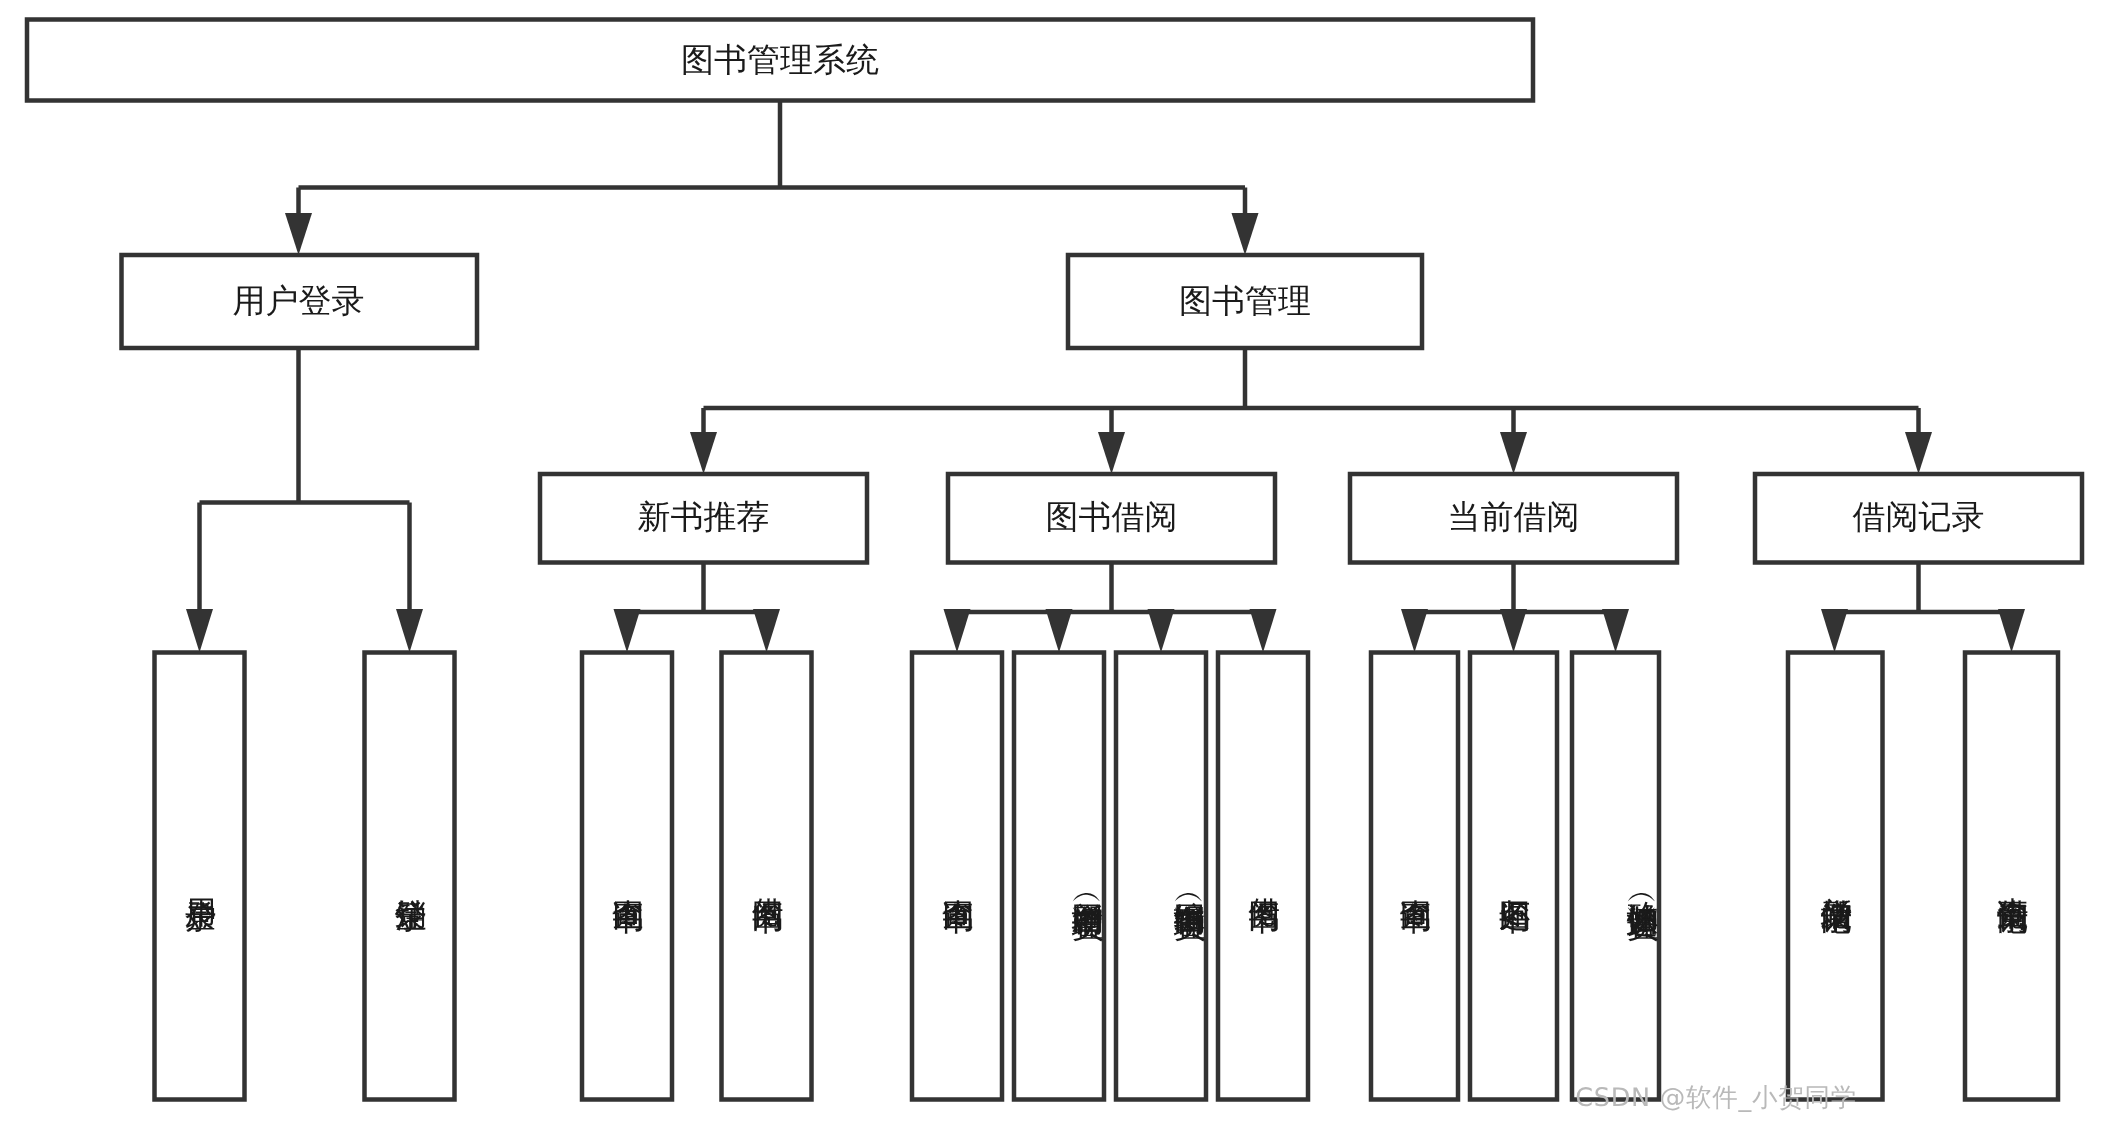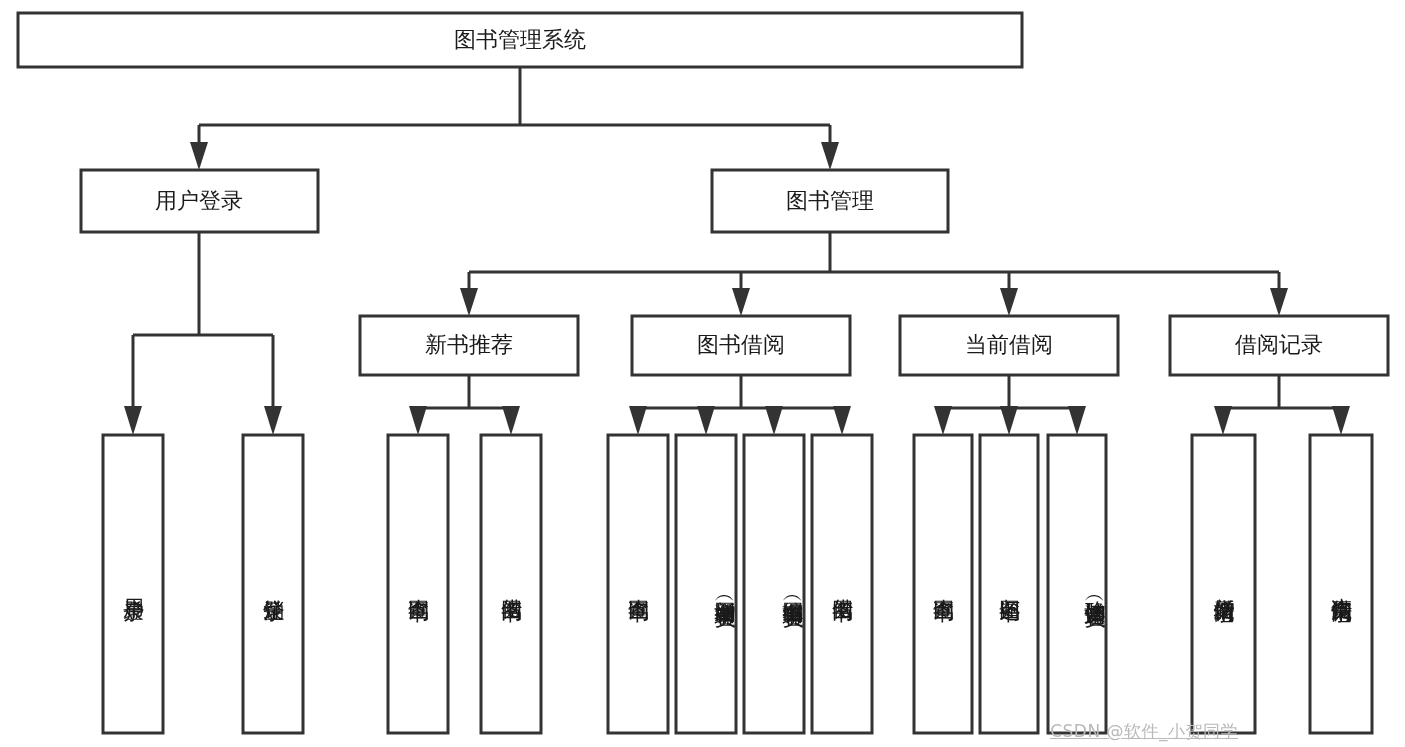--- a/index.html
+++ b/index.html
@@ -65,21 +65,20 @@
   }
   .watermark {
     position: absolute;
     right: 8px;
     bottom: 4px;
     font-family: "DejaVu Sans", "Liberation Sans", sans-serif;
     font-size: 17px;
     color: #b9b9b9;
     letter-spacing: 0.5px;
     white-space: nowrap;
-    text-decoration: underline;
   }
 </style>
 </head>
 <body>
 
 <div id="diagram-root">
 
   <svg class="flow" viewBox="0 0 1405 747">
 
     <g>

